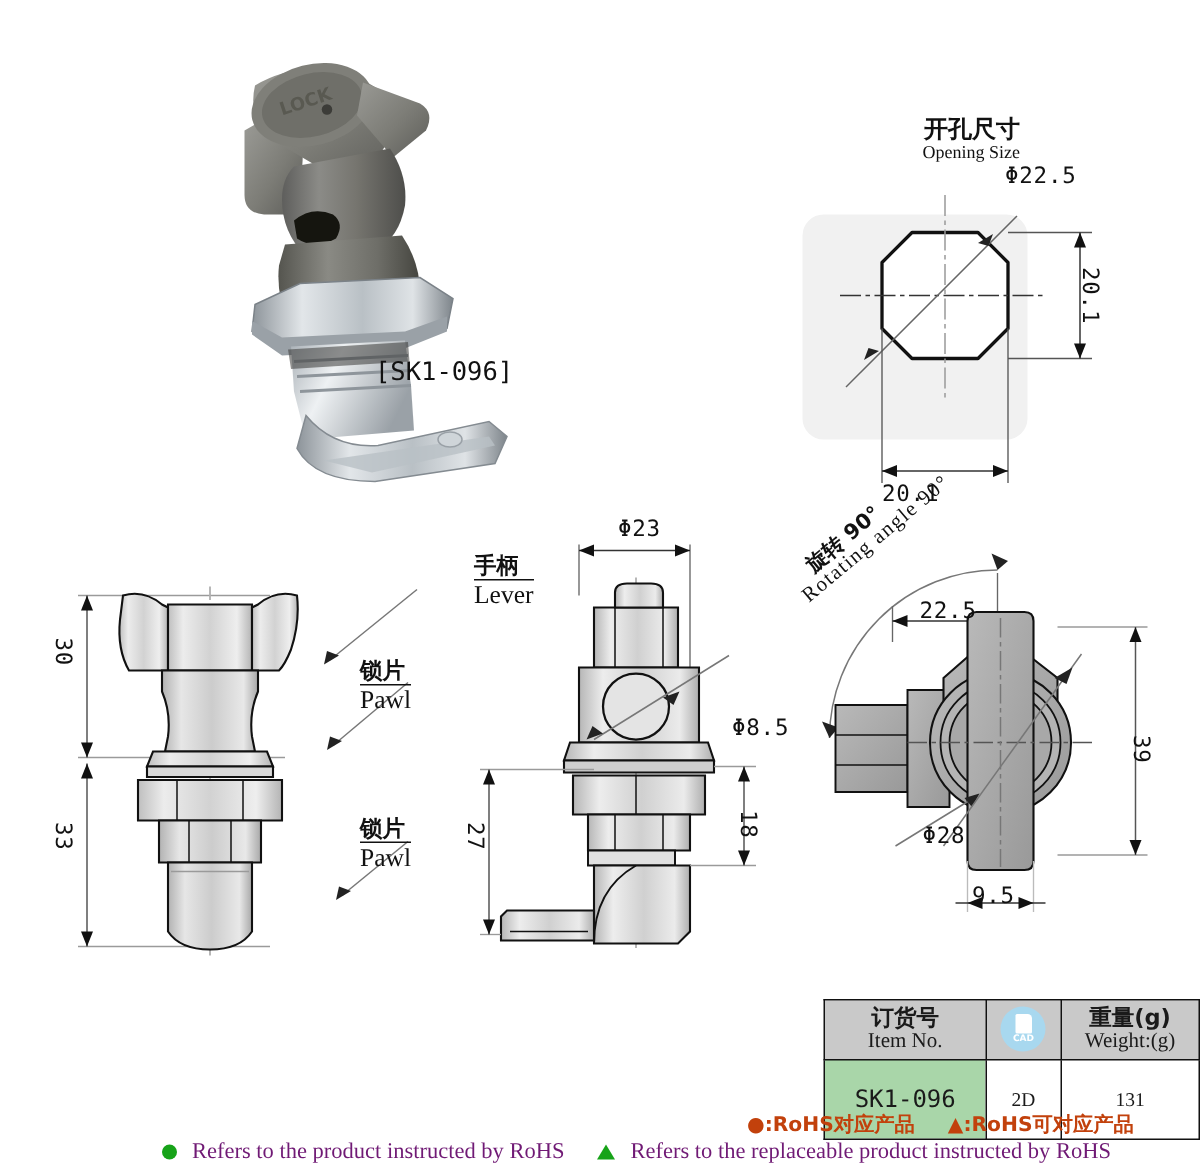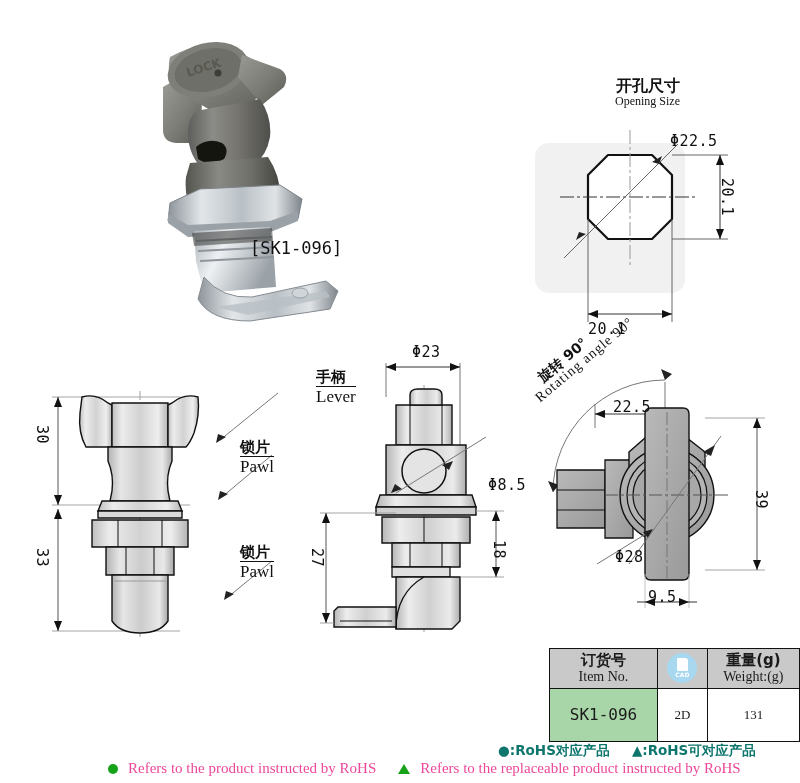--- a/index.html
+++ b/index.html
@@ -32,22 +32,22 @@
   .val-cell{background:#ffffff;font-family:Liberation Serif, serif;font-size:13px;padding:18px 8px;}
   .cad-cell{background:#c9c9c9;padding:2px 4px;}
 
   
   .cad-badge{width:30px;height:30px;border-radius:50%;background:#a8d8ef;
     display:flex;flex-direction:column;align-items:center;justify-content:center;margin:0 auto;}
   .cad-page{width:11px;height:13px;background:#fff;border-radius:1px 3px 1px 1px;margin-bottom:0px;}
   .cad-txt{font-family:"DejaVu Sans", sans-serif;font-size:6px;color:#fff;font-weight:700;line-height:1;margin-top:1px;}
 
   
-  .rohs-cn{font-family:"DejaVu Sans", sans-serif;font-size:13.5px;font-weight:700;color:#0f766e;}
-  .rohs-en{font-family:"Liberation Serif", serif;font-size:15px;color:#ec4899;}
+  .rohs-cn{font-family:"DejaVu Sans", sans-serif;font-size:13.5px;font-weight:700;color:#c2410c;}
+  .rohs-en{font-family:"Liberation Serif", serif;font-size:15px;color:#701a75;}
   .dot-green{display:inline-block;width:10px;height:10px;border-radius:50%;background:#17a319;vertical-align:middle;}
   .tri-green{display:inline-block;width:0;height:0;border-left:6px solid transparent;border-right:6px solid transparent;border-bottom:10px solid #17a319;vertical-align:middle;}
 
   
   #opening-panel{background:#f1f1f1;border-radius:14px;}
   svg{display:block;overflow:visible;}
 </style>
 </head>
 <body>
 
@@ -147,21 +147,21 @@
       <path d="M220 139 l-4 -10 l8 0 Z" fill="#111"></path>
 
       <line x1="88" y1="119" x2="88" y2="222" stroke="#555" stroke-width="0.9"></line>
       <line x1="172" y1="119" x2="172" y2="222" stroke="#555" stroke-width="0.9"></line>
       <line x1="88" y1="214" x2="172" y2="214" stroke="#333" stroke-width="1"></line>
       <path d="M88 214 l10 -4 l0 8 Z" fill="#111"></path>
       <path d="M172 214 l-10 -4 l0 8 Z" fill="#111"></path>
     </svg>
   </div>
 
-  <div class="abs dim" style="left:670px;top:108px;margin-top:24px;">Φ22.5</div>
+  <div class="abs dim" style="left:670px;top:108px;">Φ22.5</div>
   <div class="abs dimv" style="left:718px;top:178px;">20.1</div>
   <div class="abs dim" style="left:588px;top:320px;">20.1</div>
 
   <div class="abs" style="left:30px;top:375px;width:230px;height:270px;">
     <svg width="230" height="270" viewBox="0 0 230 270">
       <defs>
         <linearGradient id="fg1" x1="0" y1="0" x2="1" y2="0">
           <stop offset="0%" stop-color="#bfbfbf"></stop>
           <stop offset="18%" stop-color="#ececec"></stop>
           <stop offset="50%" stop-color="#d2d2d2"></stop>
@@ -369,21 +369,21 @@
   </div>
   <div class="abs" style="left:531px;top:392px;transform:rotate(-40deg);transform-origin:left top;">
     <span class="lbl-en" style="font-size:14px;white-space:nowrap;letter-spacing:1px;">Rotating angle 90°</span>
   </div>
 
   <div class="abs dim" style="left:613px;top:398px;">22.5</div>
   <div class="abs dimv" style="left:752px;top:490px;">39</div>
   <div class="abs dim" style="left:587px;top:548px;margin-left:28px;">Φ28</div>
   <div class="abs dim" style="left:648px;top:588px;">9.5</div>
 
-  <div class="abs" style="left:549px;top:648px;">
+  <div class="abs" style="left:549px;top:666px;">
     <table id="spec-table">
       <tbody>
           <tr>
         <td class="th-cell" style="width:118px;">
           <div class="th-cn">订货号</div>
           <div class="th-en">Item No.</div>
         </td>
         <td class="cad-cell" style="width:46px;">
           <div class="cad-badge">
             <div class="cad-page"></div>

